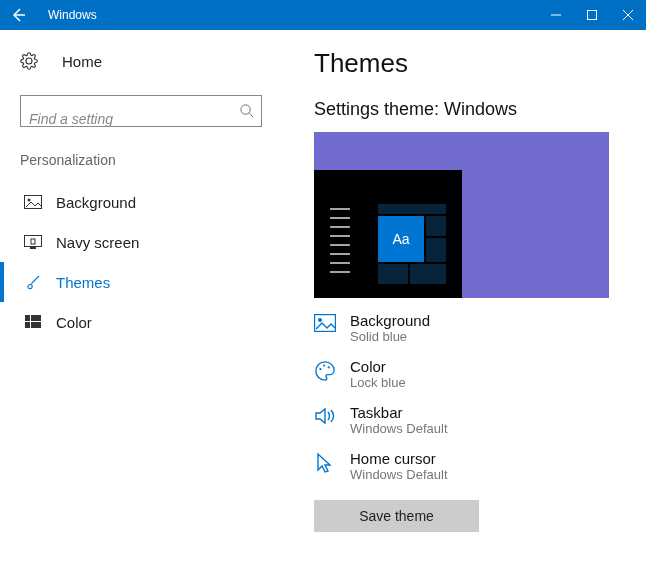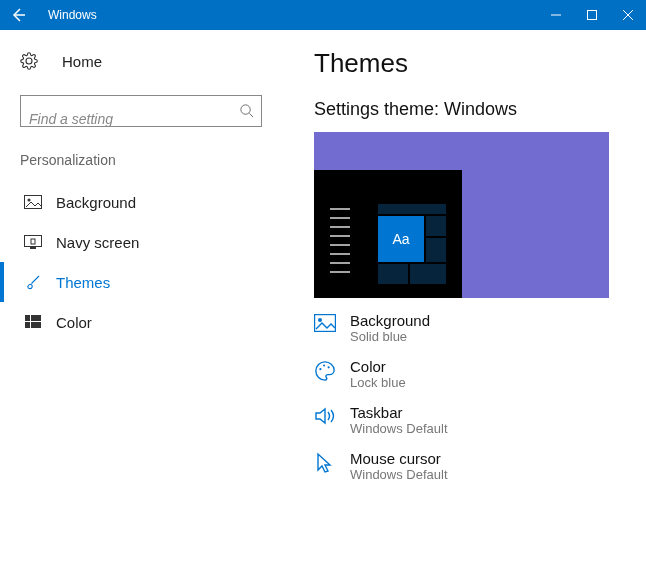--- a/index.html
+++ b/index.html
@@ -219,21 +219,22 @@
       </div>
     </div>
 
     <div class="setting-row">
       <span class="icon">
         <svg width="20" height="22" viewBox="0 0 20 22">
             <path d="M4 2 L4 18 L8 14 L11 20 L14 19 L11 13 L16 13 Z" fill="none" stroke="#0076d2" stroke-width="1.4"></path>
           </svg>
       </span>
       <div class="txt">
-        <div class="label">Mouse cursor</div>
+        <div class="label">Home cursor</div>
         <div class="sub">Windows Default</div>
       </div>
     </div>
 
+    <button class="save-btn">Save theme</button>
 
     
   </div>
 </div>
 
 </body></html>

